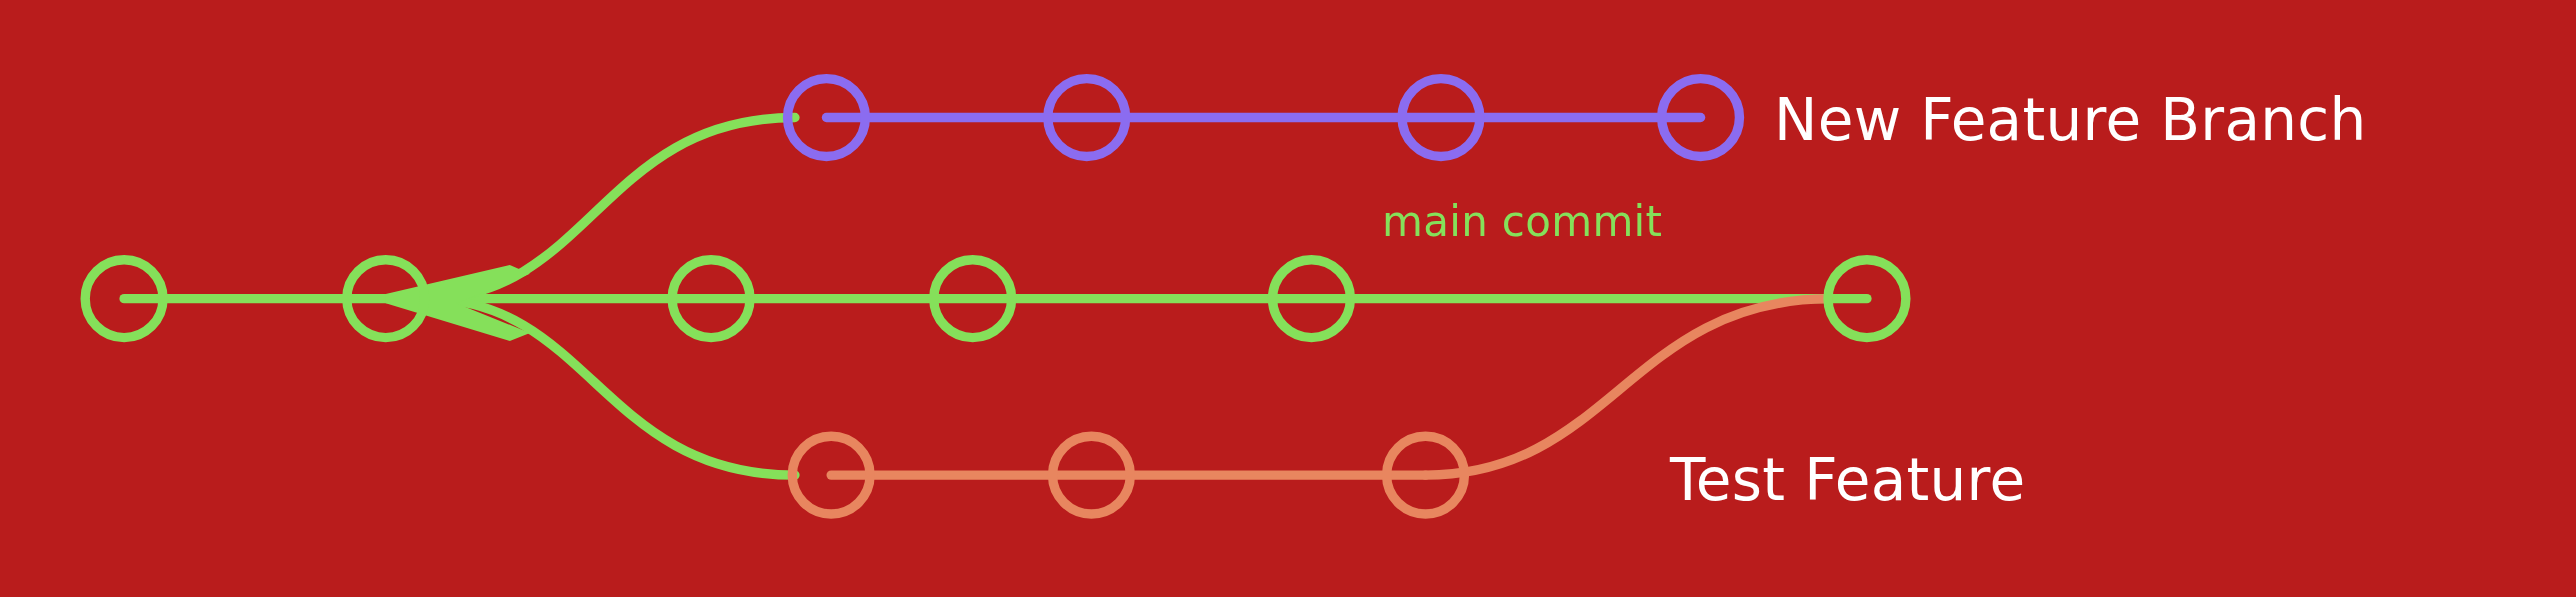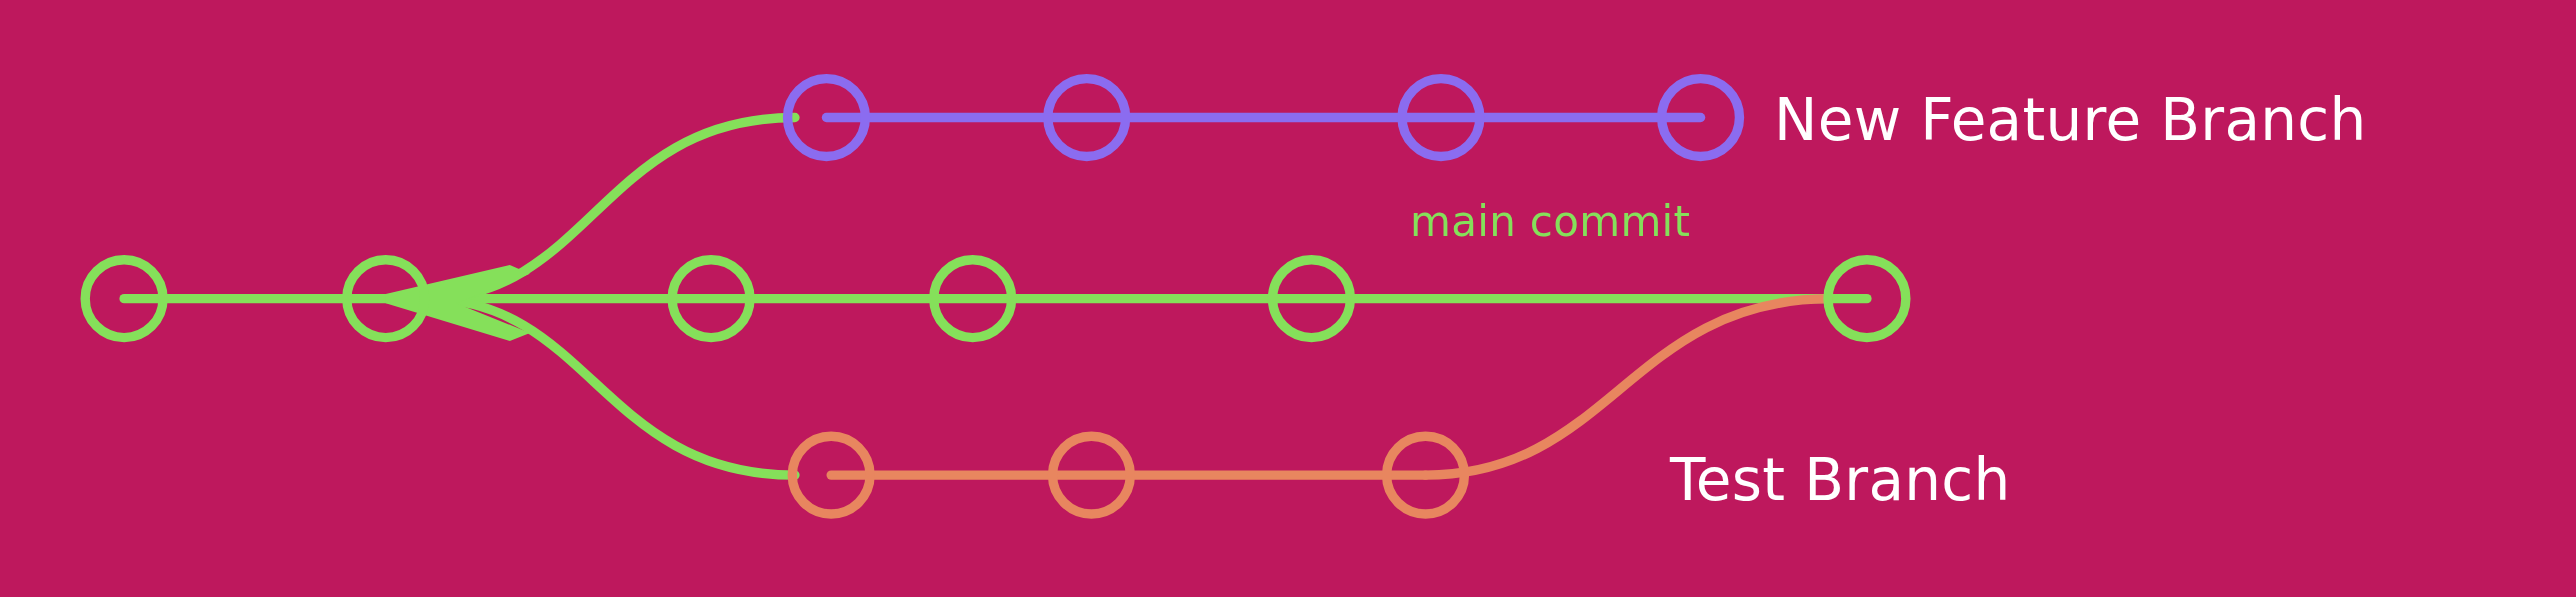--- a/index.html
+++ b/index.html
@@ -10,21 +10,21 @@
   body {
     width: 2576px;
     height: 598px;
     overflow: hidden;
     font-family: "DejaVu Sans", "Liberation Sans", sans-serif;
   }
   #stage {
     position: relative;
     width: 2576px;
     height: 598px;
-    background: #be185d;
+    background: #b91c1c;
   }
   svg#graph {
     position: absolute;
     inset: 0;
     width: 2576px;
     height: 598px;
     display: block;
   }
   .edge { fill: none; stroke-linecap: round; }
   .node { fill: none; }
@@ -77,19 +77,19 @@
     <circle class="node" cx="2148" cy="175" r="58" stroke="#8b6cf0" stroke-width="14"></circle>
     <circle class="node" cx="2535" cy="175" r="58" stroke="#8b6cf0" stroke-width="14"></circle>
 
     <circle class="node" cx="1239" cy="708" r="58" stroke="#e8865f" stroke-width="14"></circle>
     <circle class="node" cx="1627" cy="708" r="58" stroke="#e8865f" stroke-width="14"></circle>
     <circle class="node" cx="2125" cy="708" r="58" stroke="#e8865f" stroke-width="14"></circle>
   </svg>
 
   <div class="label label-branch" style="left:1774px; top:91px; color:#ffffff;">New Feature Branch</div>
 
-  <div class="label label-commit" style="left:1382px; top:201px; color:#85e05a;margin-left:28px;">main commit</div>
+  <div class="label label-commit" style="left:1382px; top:201px; color:#85e05a;">main commit</div>
 
 
-  <div class="label label-branch" style="left:1670px; top:451px; color:#ffffff;">Test Branch</div>
+  <div class="label label-branch" style="left:1670px; top:451px; color:#ffffff;">Test Feature</div>
 
 </div>
 
 
 </body></html>

